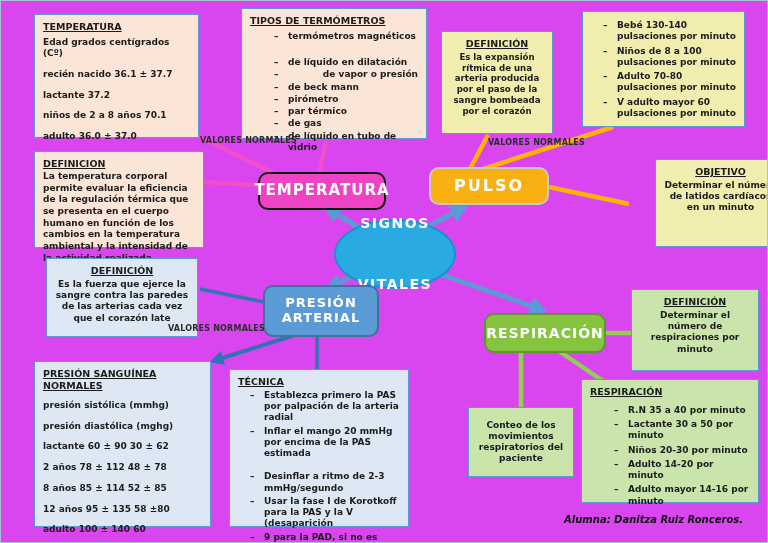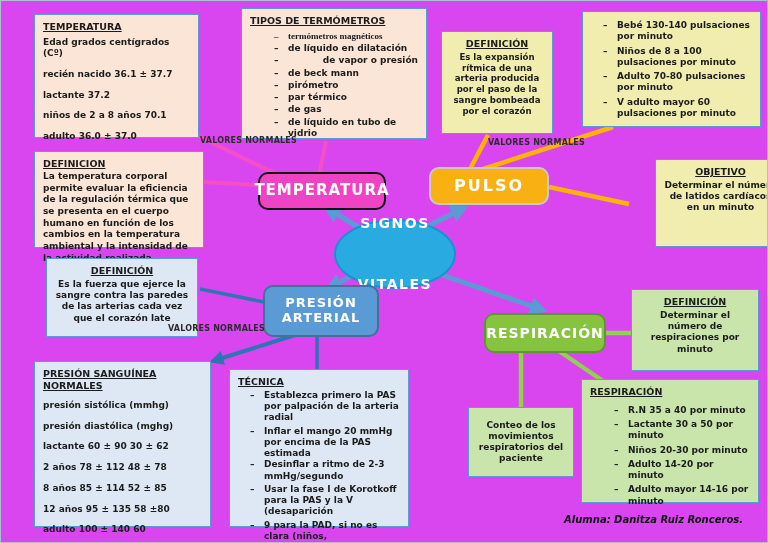--- a/index.html
+++ b/index.html
@@ -86,37 +86,37 @@
         <div class="pline">recién nacido 36.1 ± 37.7</div>
         <div class="pline">lactante 37.2</div>
         <div class="pline">niños de 2 a 8 años 70.1</div>
         <div class="pline">adulto 36.0 ± 37.0</div>
       </div>
   </div>
 
   <div class="box peach" style="left:240px;top:7px;width:186px;height:131px">
     <div class="box-title">TIPOS DE TERMÓMETROS</div>
     <ul class="dashlist">
-        <li style="margin-bottom:1px;font-family:Liberation Serif, serif;">termómetros magnéticos</li>
+        <li style="margin-bottom:15px;">termómetros magnéticos</li>
         <li style="margin-bottom:1px;">de líquido en dilatación</li>
         <li style="margin-bottom:1px;text-align:right;">de vapor o presión</li>
         <li style="margin-bottom:1px;">de beck mann</li>
         <li style="margin-bottom:1px;">pirómetro</li>
         <li style="margin-bottom:1px;">par térmico</li>
         <li style="margin-bottom:1px;">de gas</li>
         <li style="margin-bottom:1px;">de líquido en tubo de vidrio</li>
       </ul>
   </div>
 
   <div class="box yellow center-txt" style="left:440px;top:30px;width:112px;height:103px;font-size:8.6px;">
     <div class="box-title">DEFINICIÓN</div>
     <div>Es la expansión rítmica de una arteria producida por el paso de la sangre bombeada por el corazón</div>
   </div>
 
-  <div class="box yellow" style="left:581px;top:10px;width:179px;height:116px">
+  <div class="box yellow" style="left:581px;top:10px;width:163px;height:116px">
     <ul class="dashlist tight">
         <li>Bebé 130-140 pulsaciones por minuto</li>
         <li>Niños de 8 a 100 pulsaciones por minuto</li>
         <li>Adulto 70-80 pulsaciones por minuto</li>
         <li>V adulto mayor 60 pulsaciones por minuto</li>
       </ul>
   </div>
 
   <div class="box yellow center-txt" style="left:654px;top:158px;width:131px;height:88px">
     <div class="box-title">OBJETIVO</div>
@@ -143,21 +143,21 @@
         <div class="pline">8 años 85 ± 114 52 ± 85</div>
         <div class="pline">12 años 95 ± 135 58 ±80</div>
         <div class="pline">adulto 100 ± 140 60</div>
       </div>
   </div>
 
   <div class="box lblue" style="left:228px;top:368px;width:180px;height:158px">
     <div class="box-title" style="margin-bottom:2px;">TÉCNICA</div>
     <ul class="dashlist tight">
         <li style="margin-bottom:2px;">Establezca primero la PAS por palpación de la arteria radial</li>
-        <li style="margin-bottom:0;">Inflar el mango 20 mmHg por encima de la PAS estimada</li>
+        <li style="margin-bottom:12px;">Inflar el mango 20 mmHg por encima de la PAS estimada</li>
         <li style="margin-bottom:2px;">Desinflar a ritmo de 2-3 mmHg/segundo</li>
         <li style="margin-bottom:2px;">Usar la fase I de Korotkoff para la PAS y la V (desaparición</li>
         <li style="margin-bottom:2px;">9 para la PAD, si no es clara (niños, embarazadas) la fase IV (amortiguación)</li>
       </ul>
   </div>
 
   <div class="box lgreen center-txt" style="left:467px;top:406px;width:106px;height:70px;display:flex;align-items:center;justify-content:center;">
     <div>Conteo de los movimientos respiratorios del paciente</div>
   </div>
 

